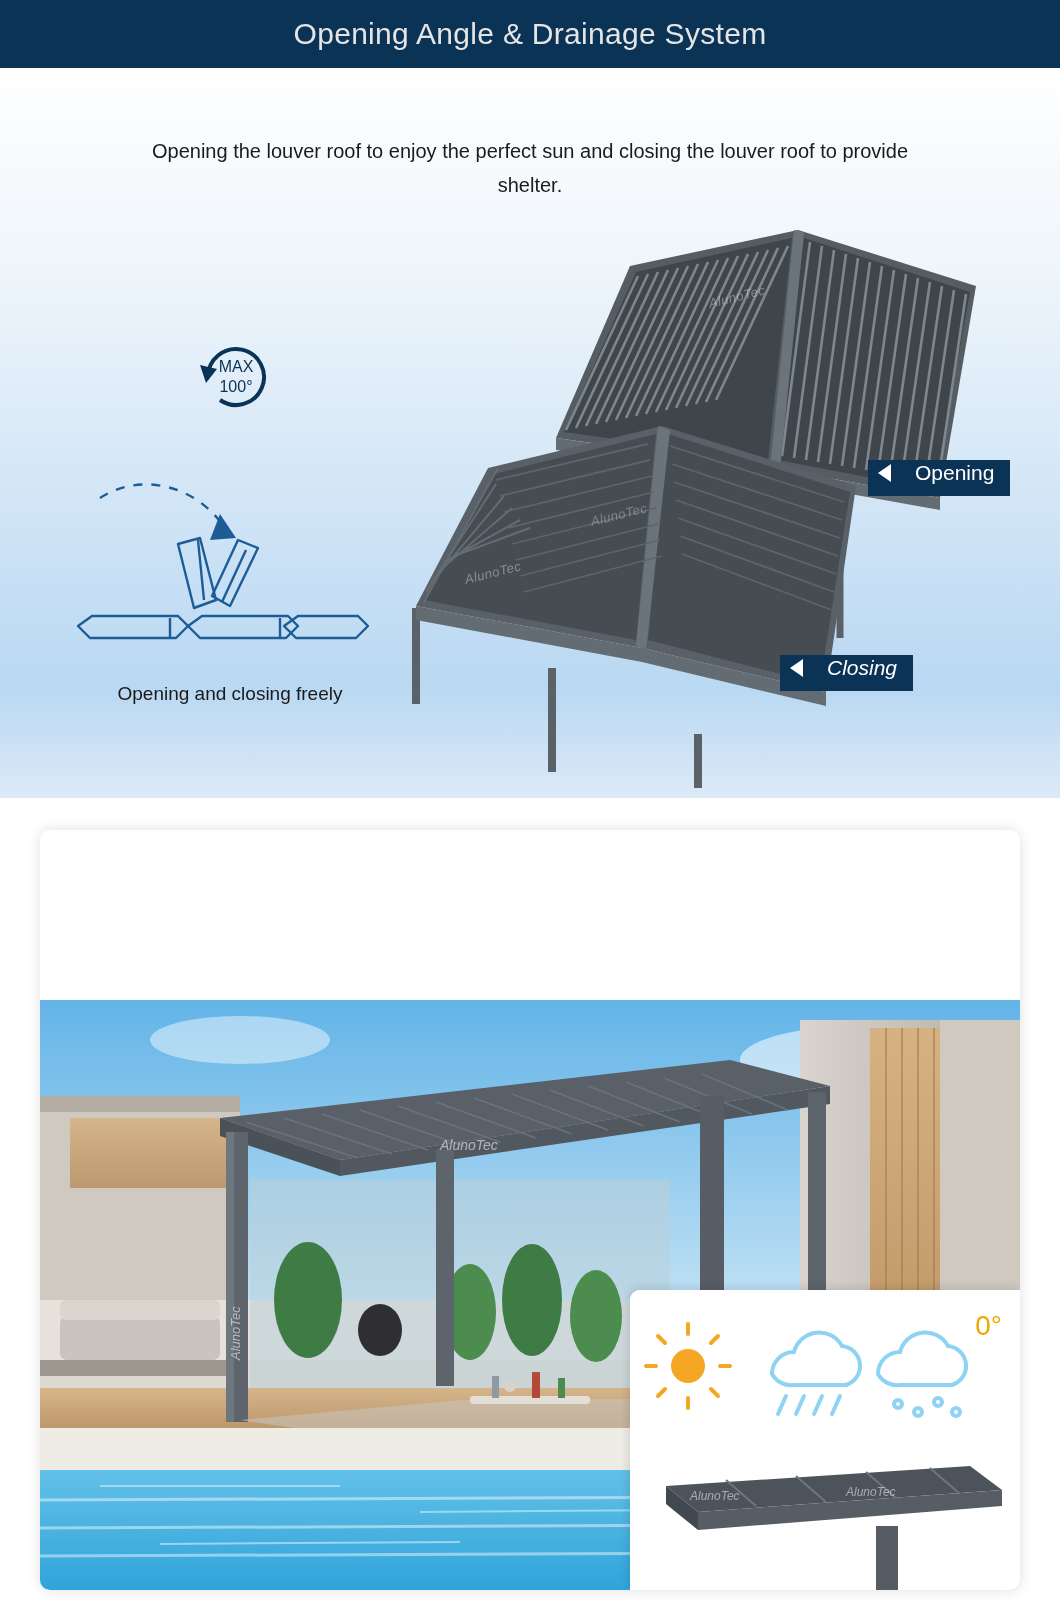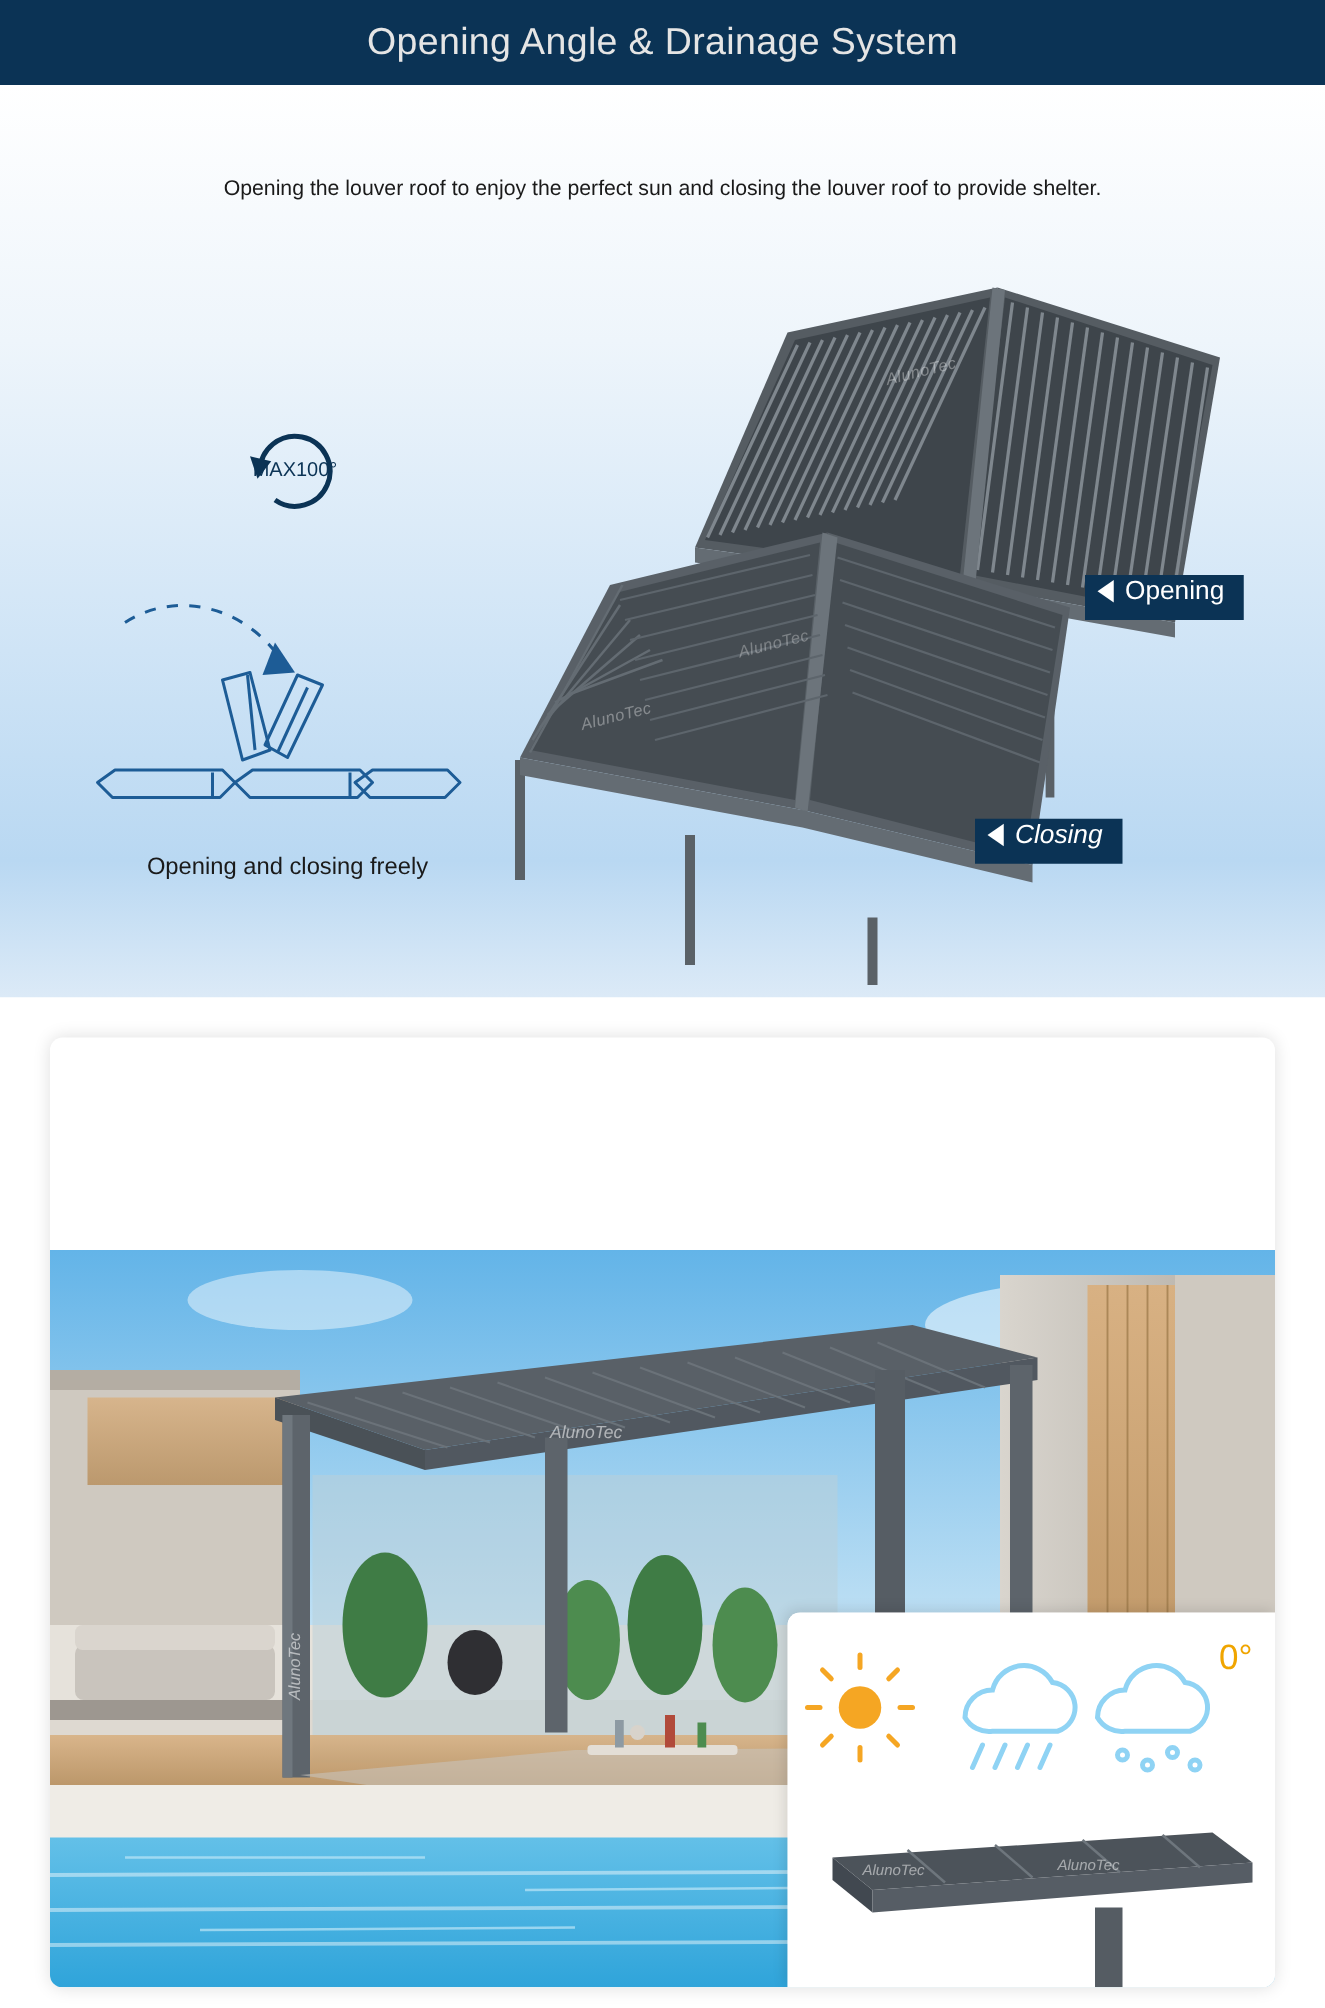--- a/index.html
+++ b/index.html
@@ -32,37 +32,37 @@
     height: 730px;
     background: linear-gradient(180deg,#ffffff 0%, #eef5fb 28%, #cfe4f6 62%, #b9d8f2 85%, #dceaf7 100%);
     overflow: hidden;
   }
   .intro-text {
     position: absolute;
     top: 66px;
     left: 120px;
     width: 820px;
     text-align: center;
-    font-size: 17px;
+    font-size: 20px;
     line-height: 34px;
     color: #1a1a1a;
   }
 
   
   .angle-badge {
     position: absolute;
     left: 190px;
     top: 263px;
     width: 92px;
     height: 92px;
   }
   .angle-badge .label {
     position: absolute;
     left: 0; top: 0; width: 92px; height: 92px;
-    display: flex; flex-direction: row;
+    display: flex; flex-direction: column;
     align-items: center; justify-content: center;
     font-size: 16px; color: #0b3355; line-height: 20px;
     text-align: center;
   }
 
   .louver-icon { position: absolute; left: 70px; top: 410px; width: 300px; height: 200px; }
   .freely-caption {
     position: absolute;
     left: 60px;
     top: 615px;
@@ -75,21 +75,21 @@
   .pergola-art { position: absolute; left: 380px; top: 100px; width: 660px; height: 620px; }
 
   .tag {
     position: absolute;
     background: #0b3355;
     color: #ffffff;
     font-size: 21px;
     height: 36px;
     display: flex;
     align-items: center;
-    gap: 9px;
+    gap: 24px;
     padding: 0 16px 11px 10px;
   }
   .tag .arrow {
     width: 0; height: 0;
     border-top: 9px solid transparent;
     border-bottom: 9px solid transparent;
     border-right: 13px solid #ffffff;
   }
   .tag-opening { left: 868px; top: 392px; }
   .tag-closing { left: 780px; top: 587px; font-style: italic; }

